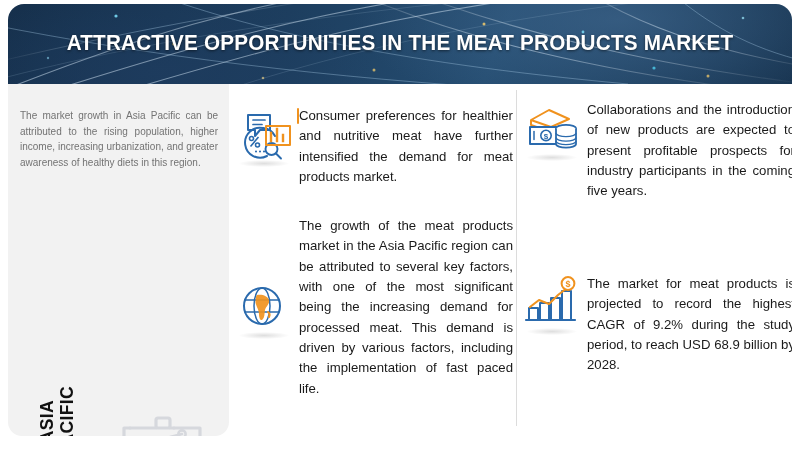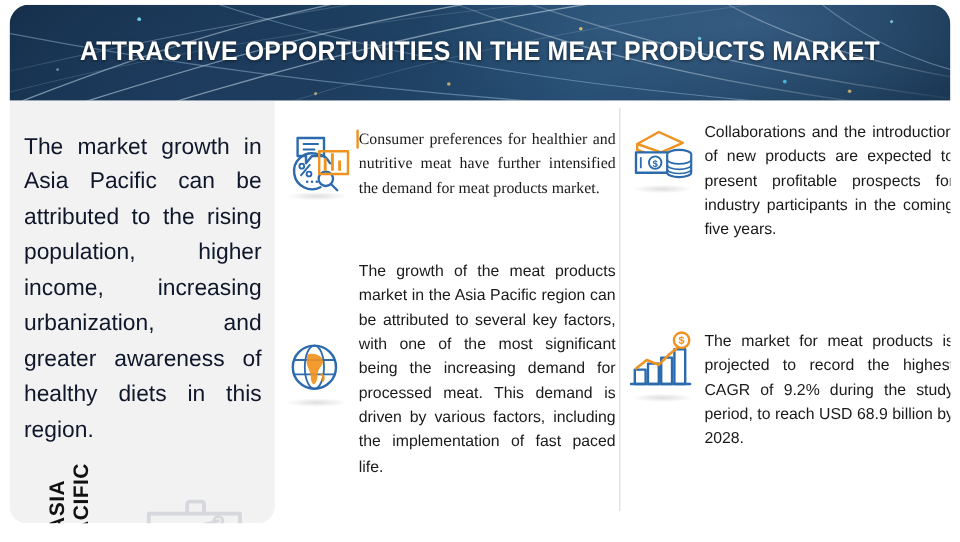--- a/index.html
+++ b/index.html
@@ -71,23 +71,23 @@
     flex: 0 0 221px;
     background: #f2f2f2;
     border-radius: 0 0 14px 0;
   }
 
   .left-text {
     position: absolute;
     left: 12px;
     top: 24px;
     width: 198px;
-    font-size: 19px;
+    font-size: 10px;
     line-height: 1.55;
-    color: #0f172a;
+    color: #737373;
     text-align: justify;
     text-align-last: left;
   }
 
   .asia-pacific {
     position: absolute;
     left: 2px;
     top: 318px;
     width: 96px;
     transform-origin: center center;
@@ -170,21 +170,21 @@
   }
 
   .accent-bar {
     position: absolute;
     width: 2px;
     background: #f0921e;
     border-radius: 1px;
   }
 
   
-  .b-consumer { position: absolute; left: 6px; top: 22px; width: 278px; font-family: Liberation Serif, serif; }
+  .b-consumer { position: absolute; left: 6px; top: 22px; width: 278px; }
   .b-consumer .block-text { width: 218px; }
   .b-consumer .accent-bar { left: 62px; top: 2px; height: 16px; }
 
   .b-growth { position: absolute; left: 6px; top: 132px; width: 278px; }
   .b-growth .block-text { width: 218px; }
   .b-growth .block-icon { margin-top: 62px; }
 
   .b-collab { position: absolute; left: 6px; top: 16px; width: 272px; }
   .b-collab .block-text { width: 208px; }
 

